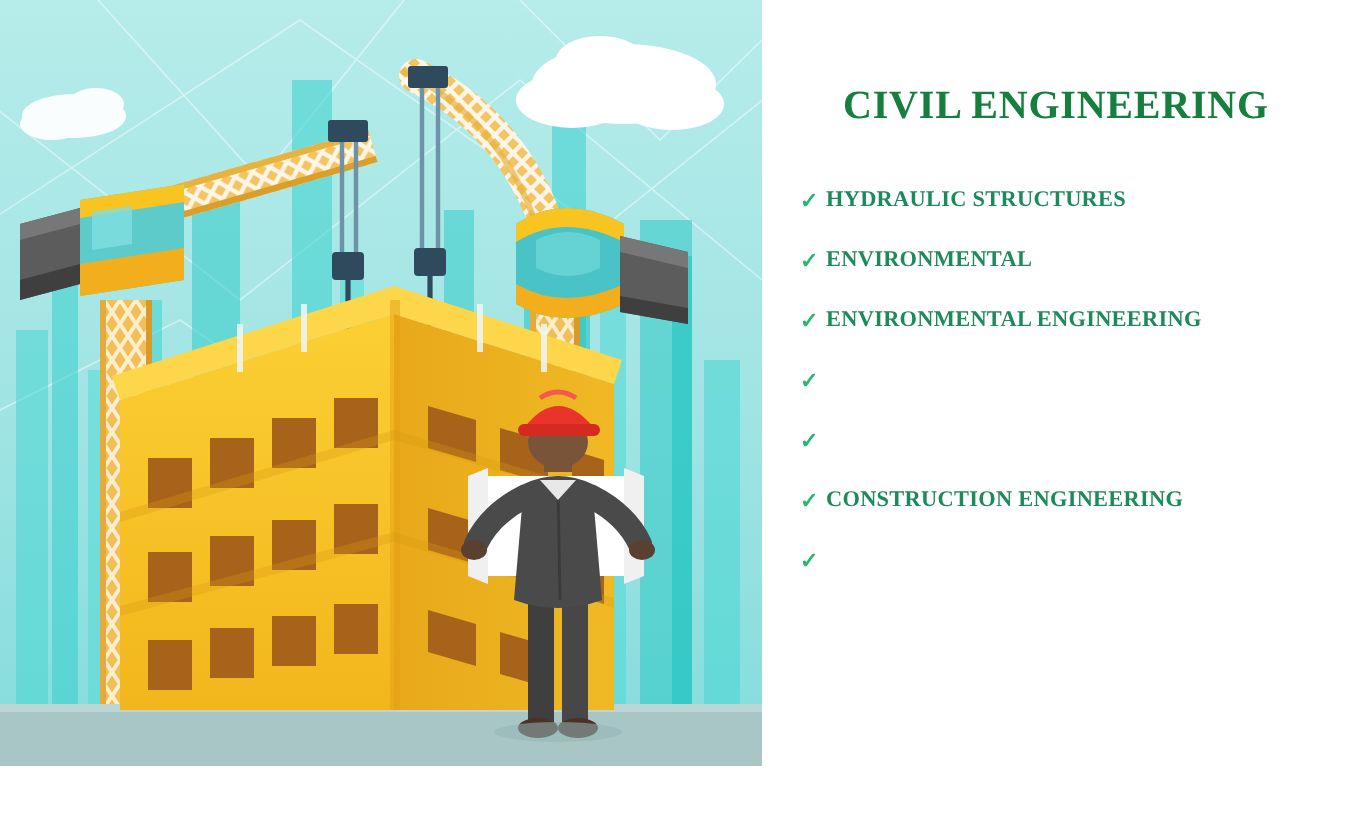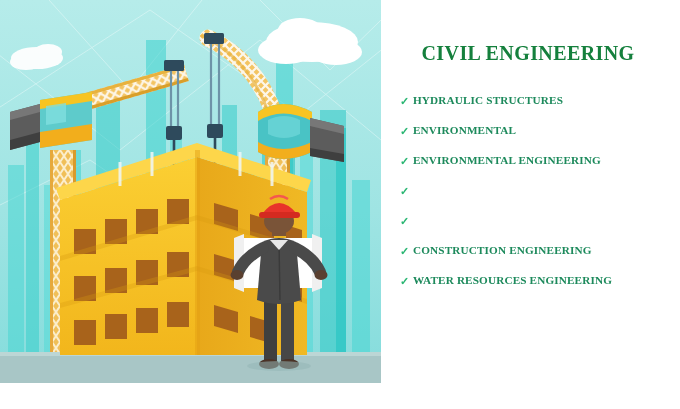--- a/index.html
+++ b/index.html
@@ -340,16 +340,15 @@
     </li>
     <li class="topic-item">
       <span class="check-icon">✓</span>
     </li>
     <li class="topic-item">
       <span class="check-icon">✓</span>
       <span class="topic-label">CONSTRUCTION ENGINEERING</span>
     </li>
     <li class="topic-item">
       <span class="check-icon">✓</span>
-      <span class="topic-label">WATER RESOURCES ENGINEERING</span>
     </li>
   </ul>
 </div>
 
 </body></html>

